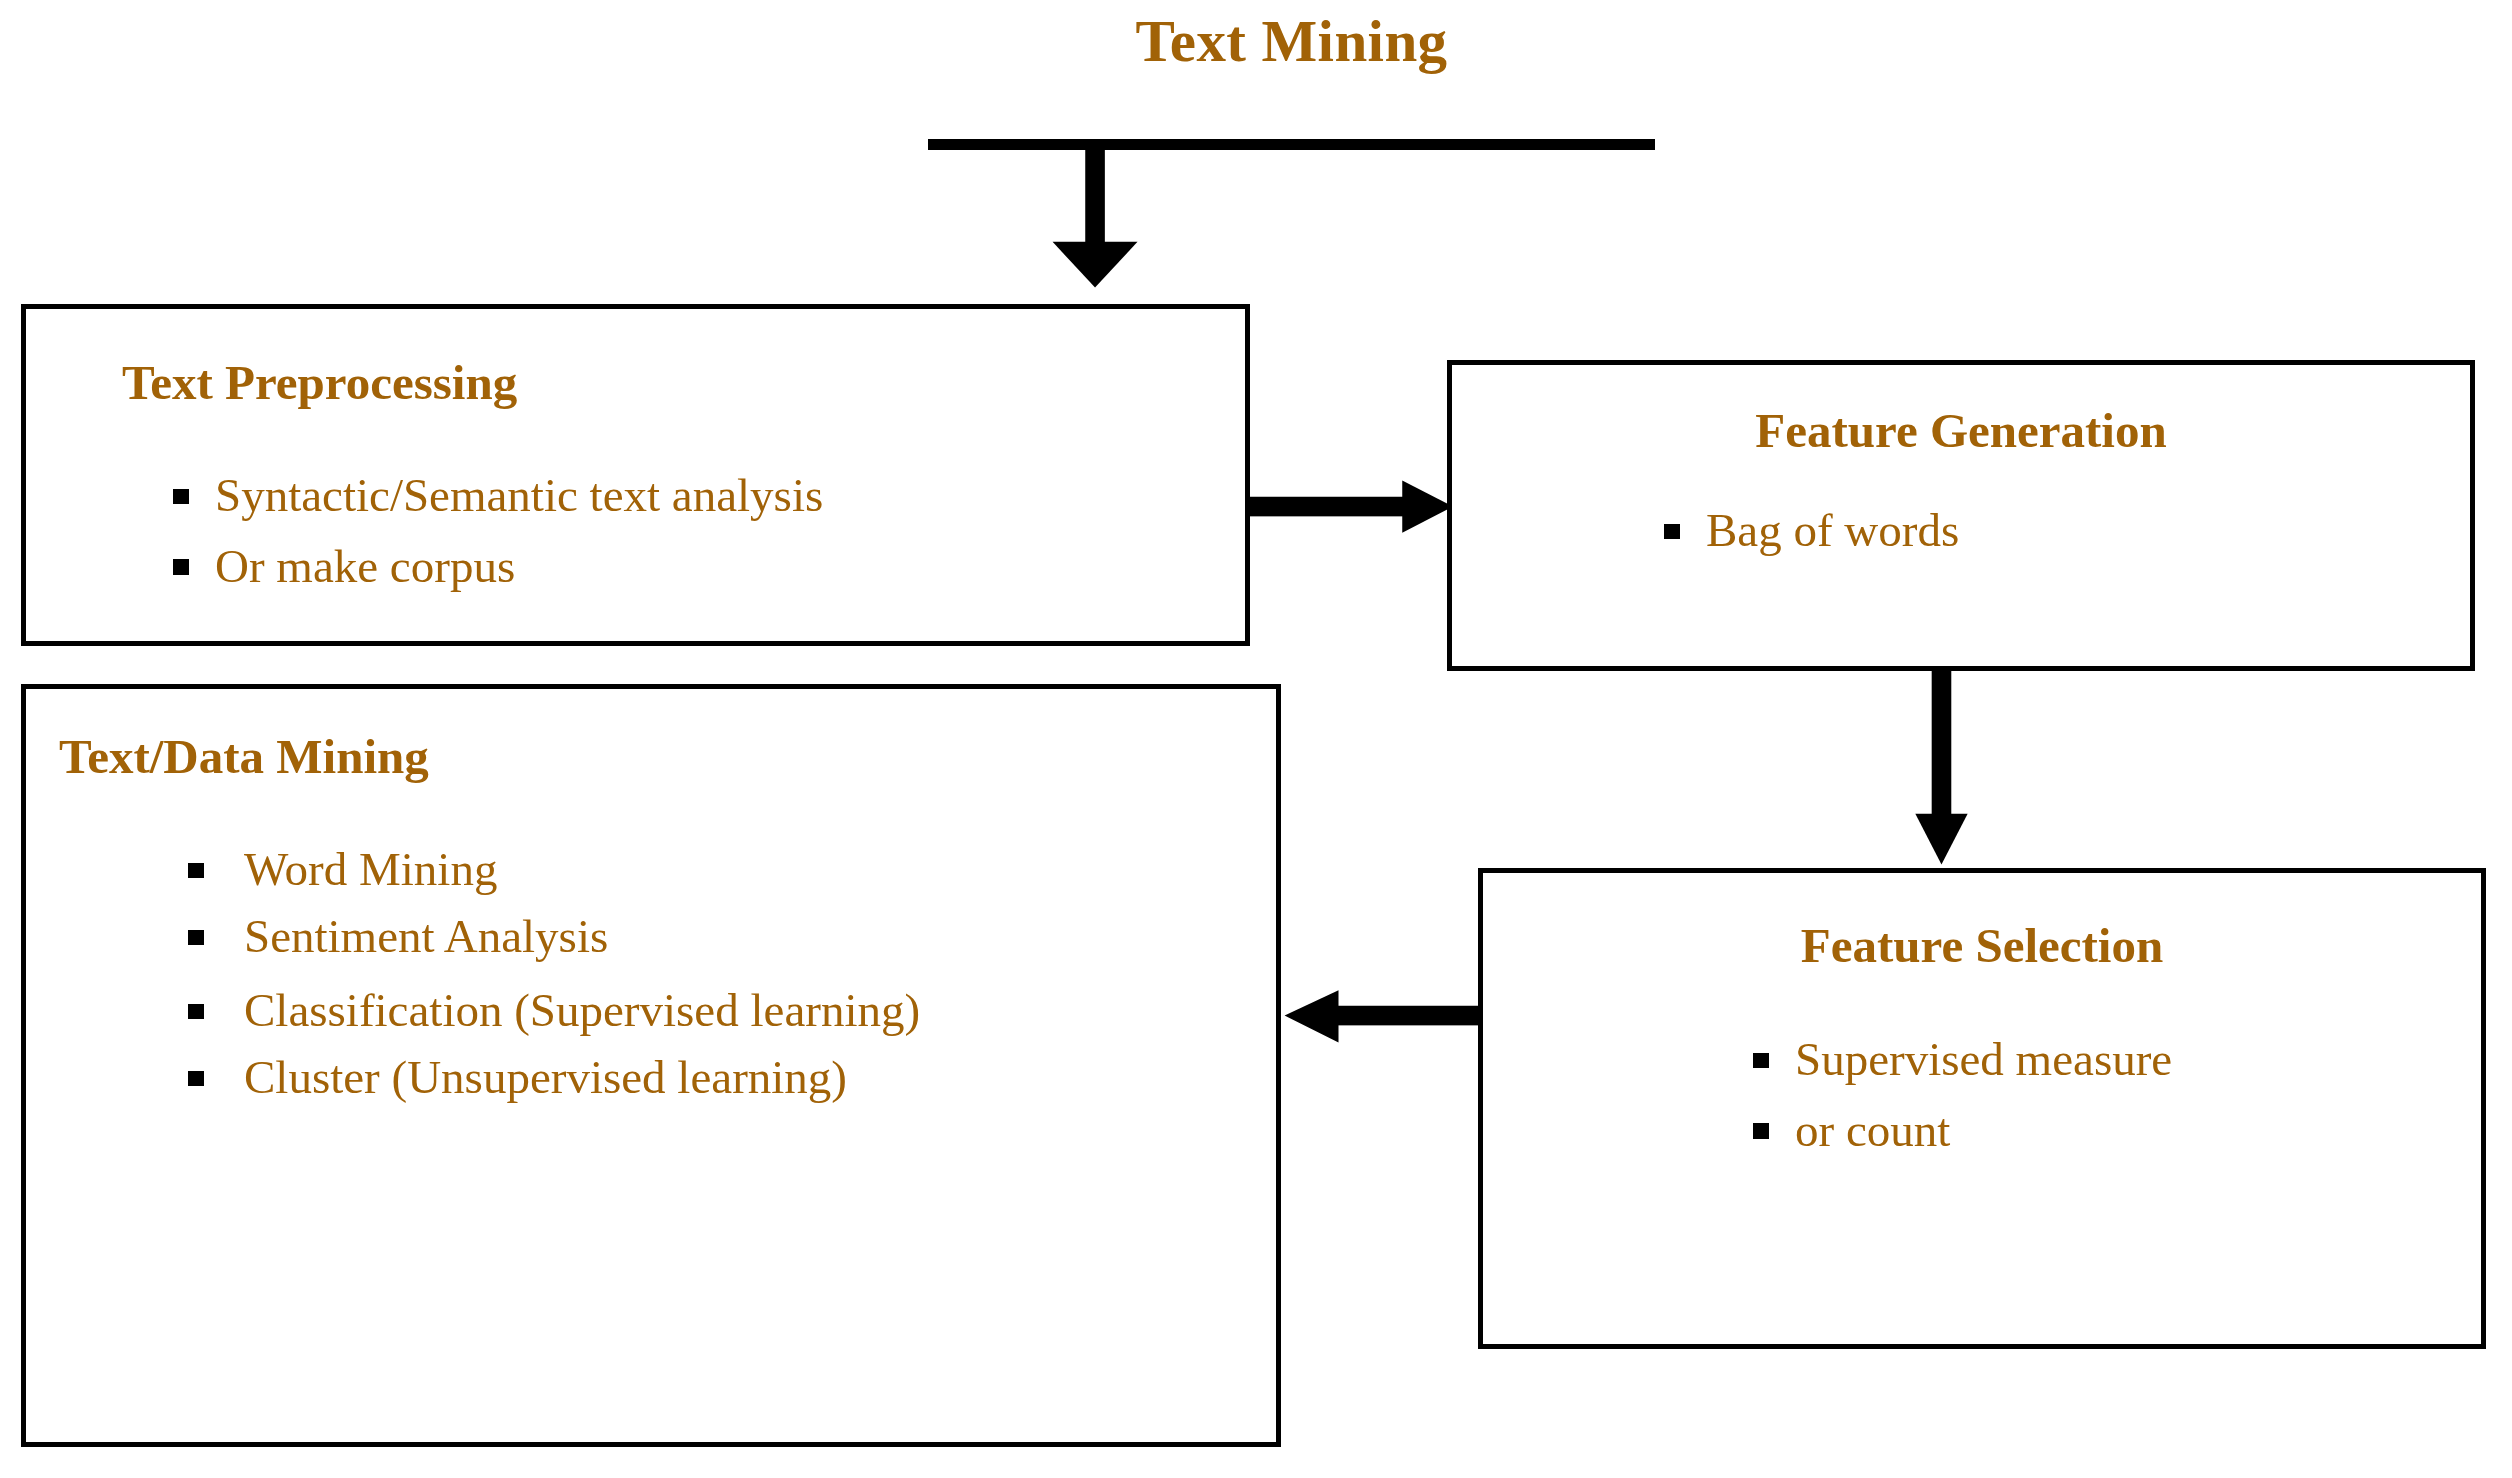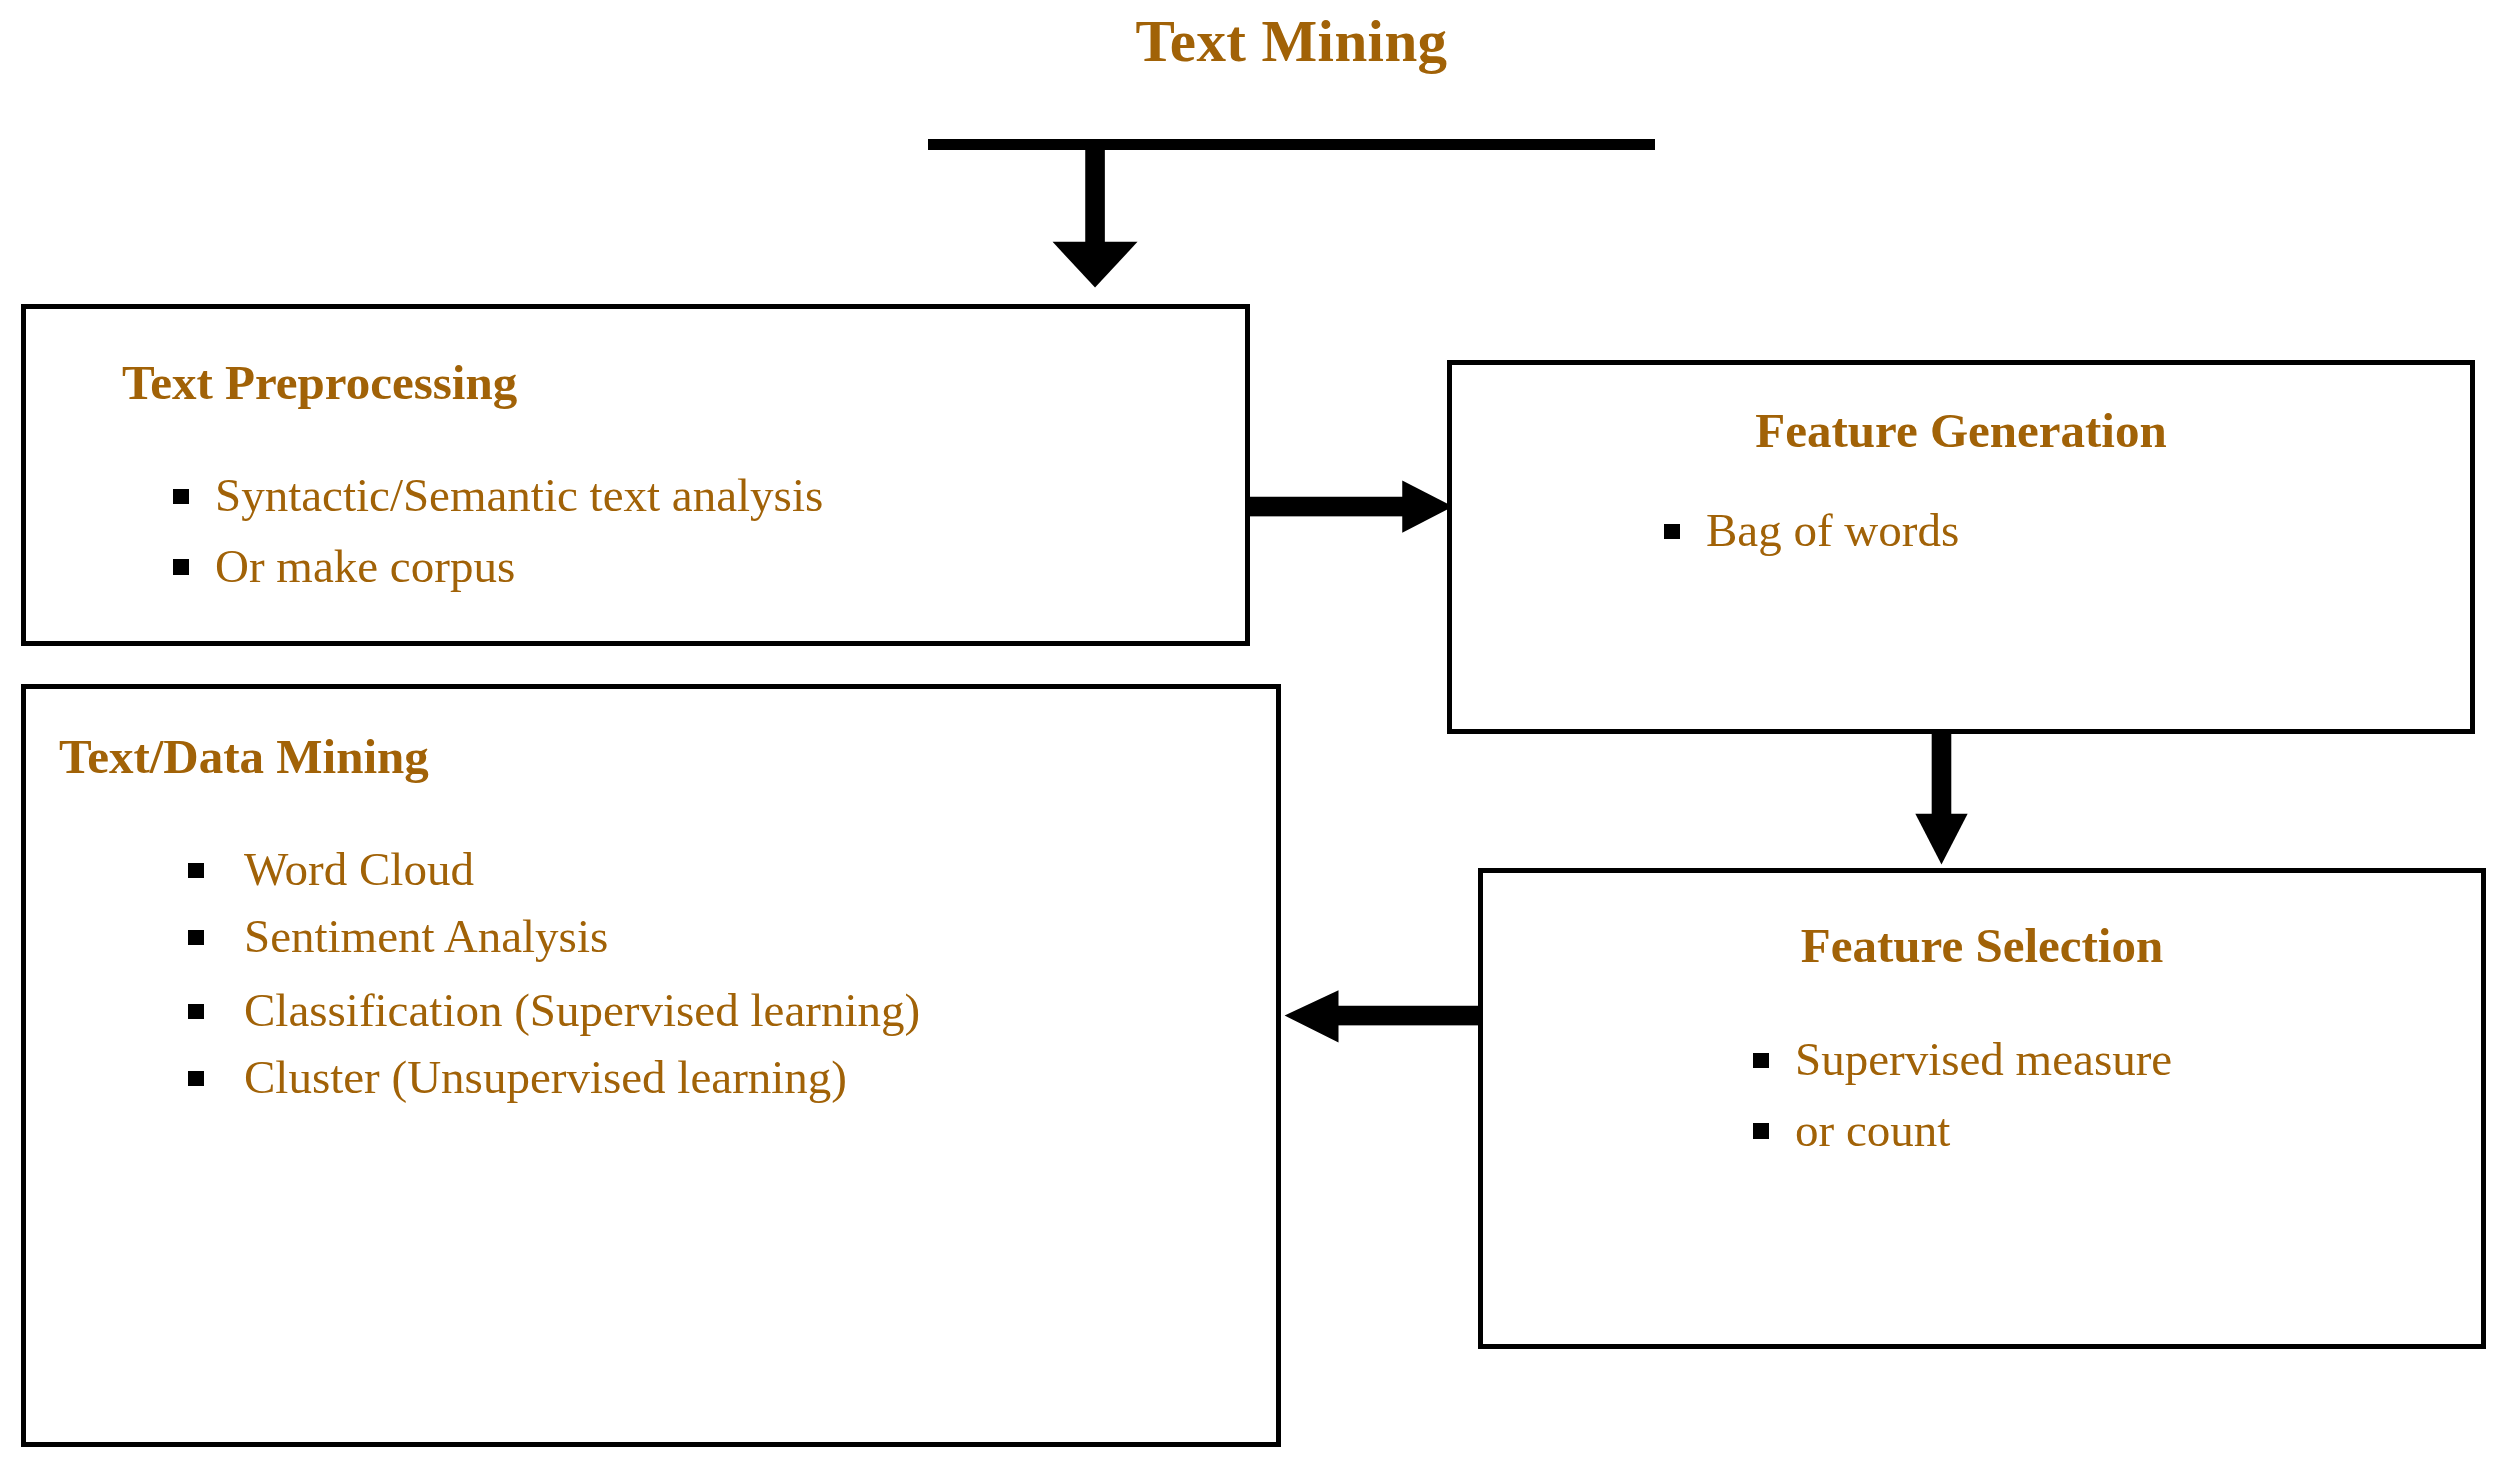--- a/index.html
+++ b/index.html
@@ -40,21 +40,21 @@
   }
 
   
   .node-box {
     position: absolute;
     box-sizing: border-box;
     background: #ffffff;
     border: 5.7px solid #000000;
   }
   #box-text-preprocessing { left: 21px;   top: 304px;  width: 1229px; height: 342px; padding-left: 44px; }
-  #box-feature-generation  { left: 1447px; top: 360px;  width: 1028px; height: 374px; }
+  #box-feature-generation  { left: 1447px; top: 360px;  width: 1028px; height: 311px; }
   #box-feature-selection   { left: 1478px; top: 868px; width: 1008px; height: 481px; }
   #box-text-data-mining    { left: 21px;   top: 684px;  width: 1260px; height: 763px; }
 
   .box-title {
     position: absolute;
     font-size: 49px;
     font-weight: bold;
     line-height: 1.1;
     white-space: nowrap;
   }
@@ -163,21 +163,21 @@
         <span>or count</span>
       </li>
     </ul>
   </div>
 
   <div class="node-box" id="box-text-data-mining">
     <div class="box-title left" style="top:41px; left:33px;">Text/Data Mining</div>
     <ul class="bullet-list" style="left:162px; top:154px;">
       <li class="bullet-item" style="padding-left:56px; margin-bottom:14.7px;">
         <span class="bullet-marker"></span>
-        <span>Word Cloud</span>
+        <span>Word Mining</span>
       </li>
       <li class="bullet-item" style="padding-left:56px; margin-bottom:21px;">
         <span class="bullet-marker"></span>
         <span>Sentiment Analysis</span>
       </li>
       <li class="bullet-item" style="padding-left:56px; margin-bottom:14.7px;">
         <span class="bullet-marker"></span>
         <span>Classification (Supervised learning)</span>
       </li>
       <li class="bullet-item" style="padding-left:56px; margin-bottom:6px;">

